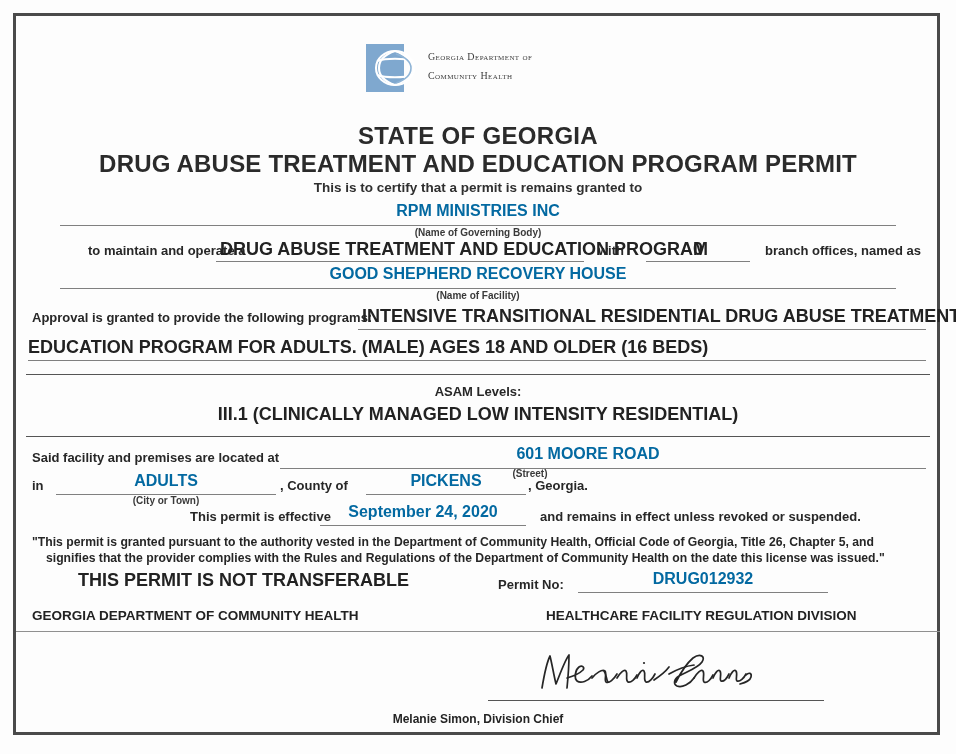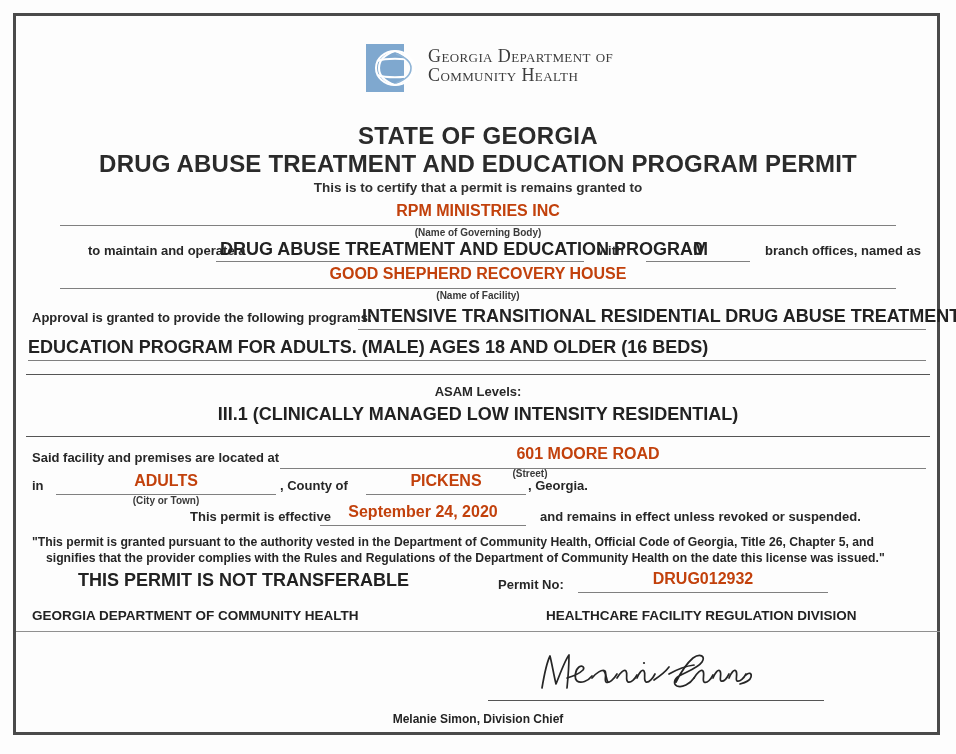--- a/index.html
+++ b/index.html
@@ -65,21 +65,21 @@
     top: 0px;
     width: 58px;
     height: 52px;
   }
   #logo-mark { display: block; }
   #agency-name {
     position: absolute;
     left: 428px;
     top: 5px;
     font-family: "Liberation Serif", serif;
-    font-size: 18px;
+    font-size: 10px;
     letter-spacing: 0.4px;
     line-height: 19px;
     color: #3c3c3c;
     font-variant: small-caps;
     white-space: pre-line;
   }
 
   
   #title-state {
     position: absolute;
@@ -113,21 +113,21 @@
     position: absolute;
     font-size: 13px;
     font-weight: bold;
     color: #272727;
     white-space: nowrap;
   }
   .val {
     position: absolute;
     font-size: 16px;
     font-weight: bold;
-    color: #c2410c;
+    color: #0369a1;
     white-space: nowrap;
   }
   .val-sm {
     position: absolute;
     font-size: 18px;
     font-weight: bold;
     color: #222;
     white-space: nowrap;
   }
   .caption {

